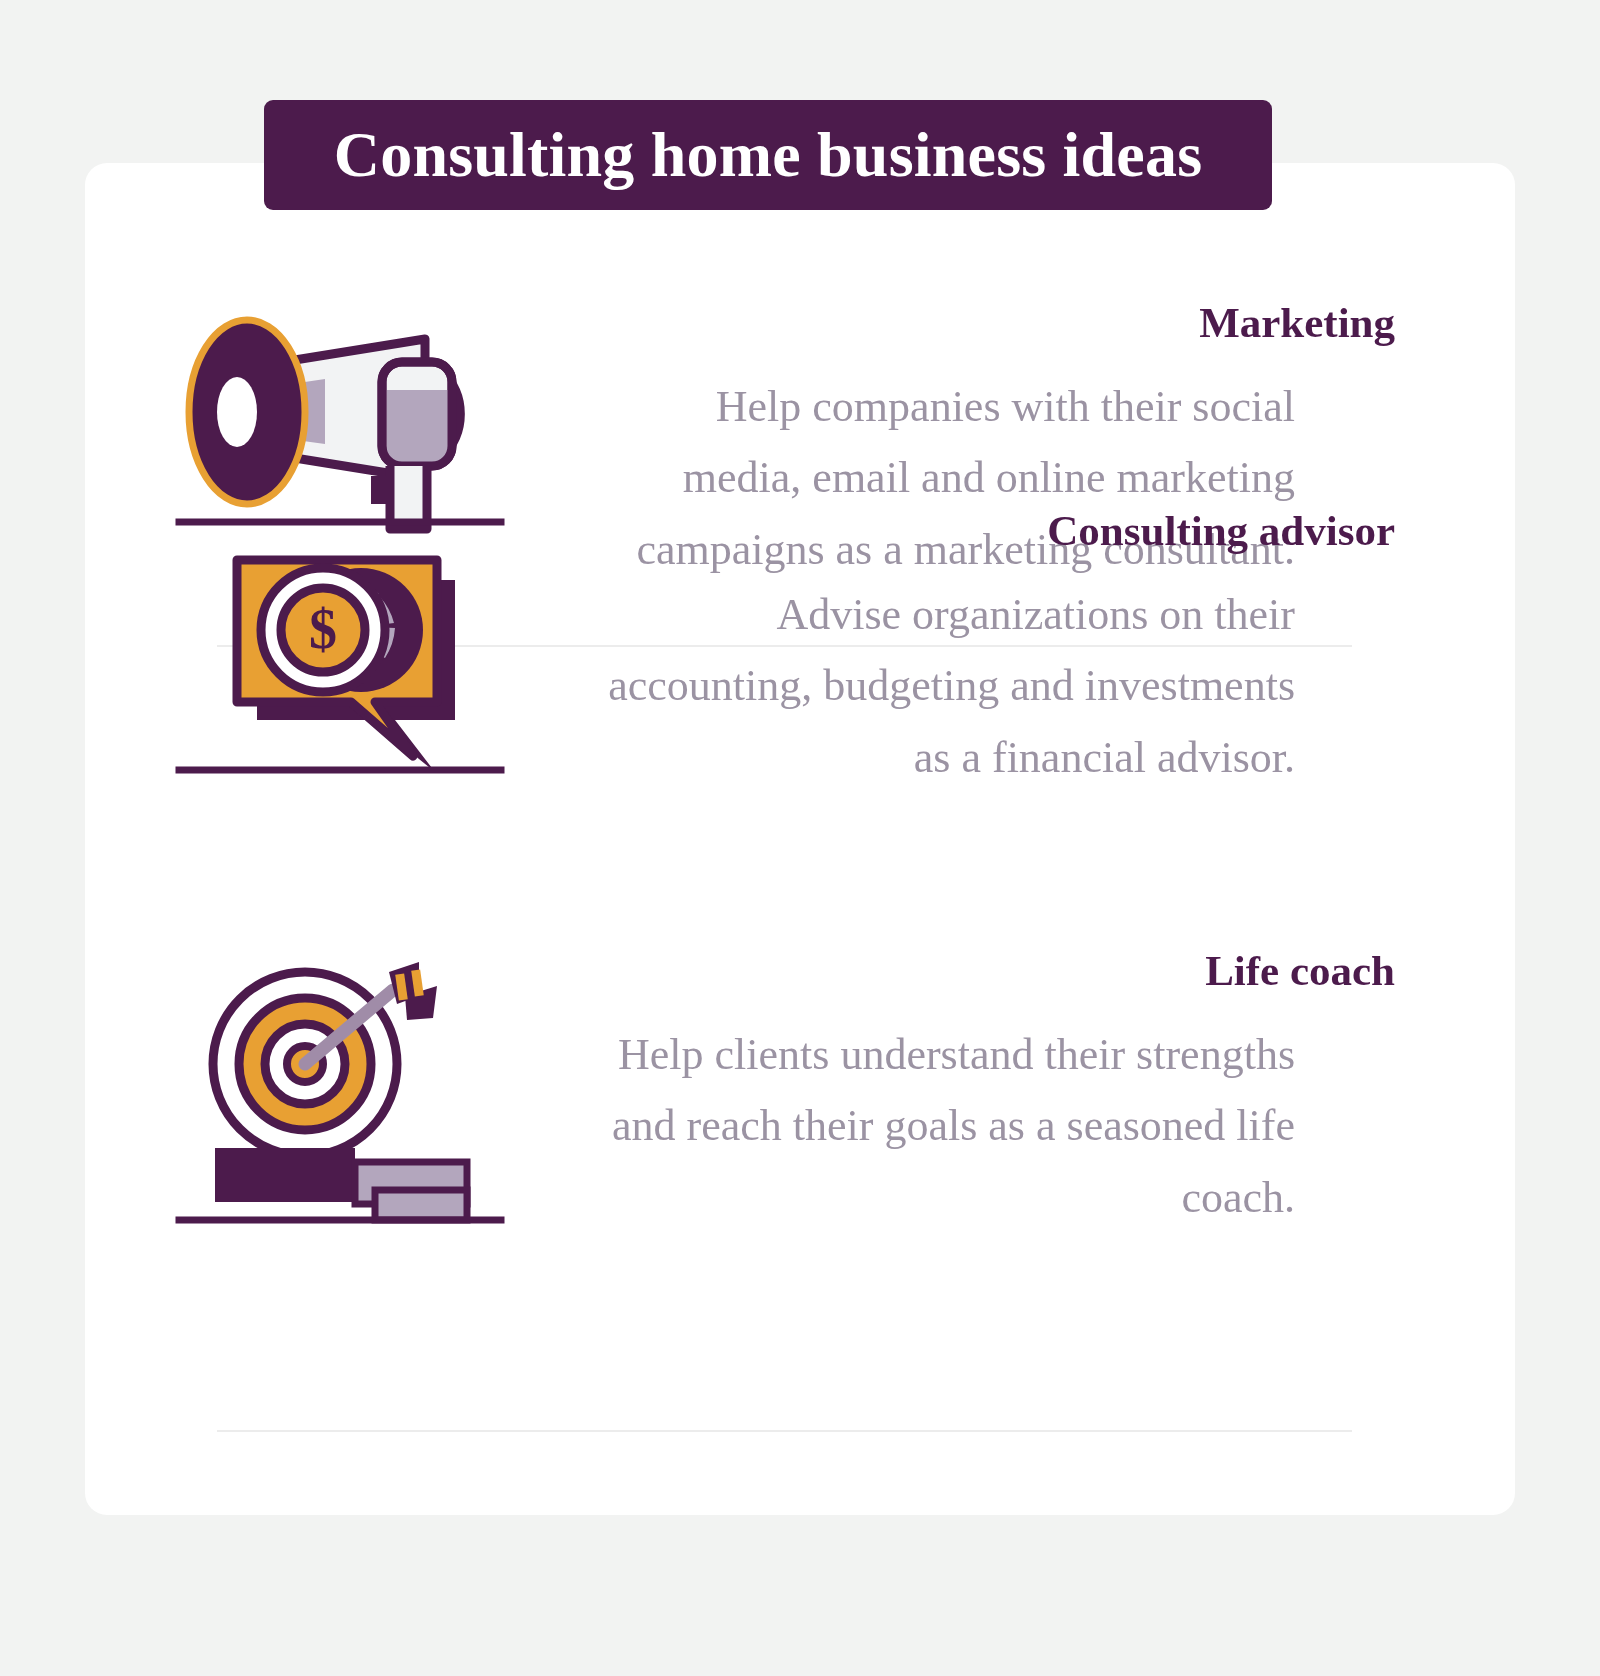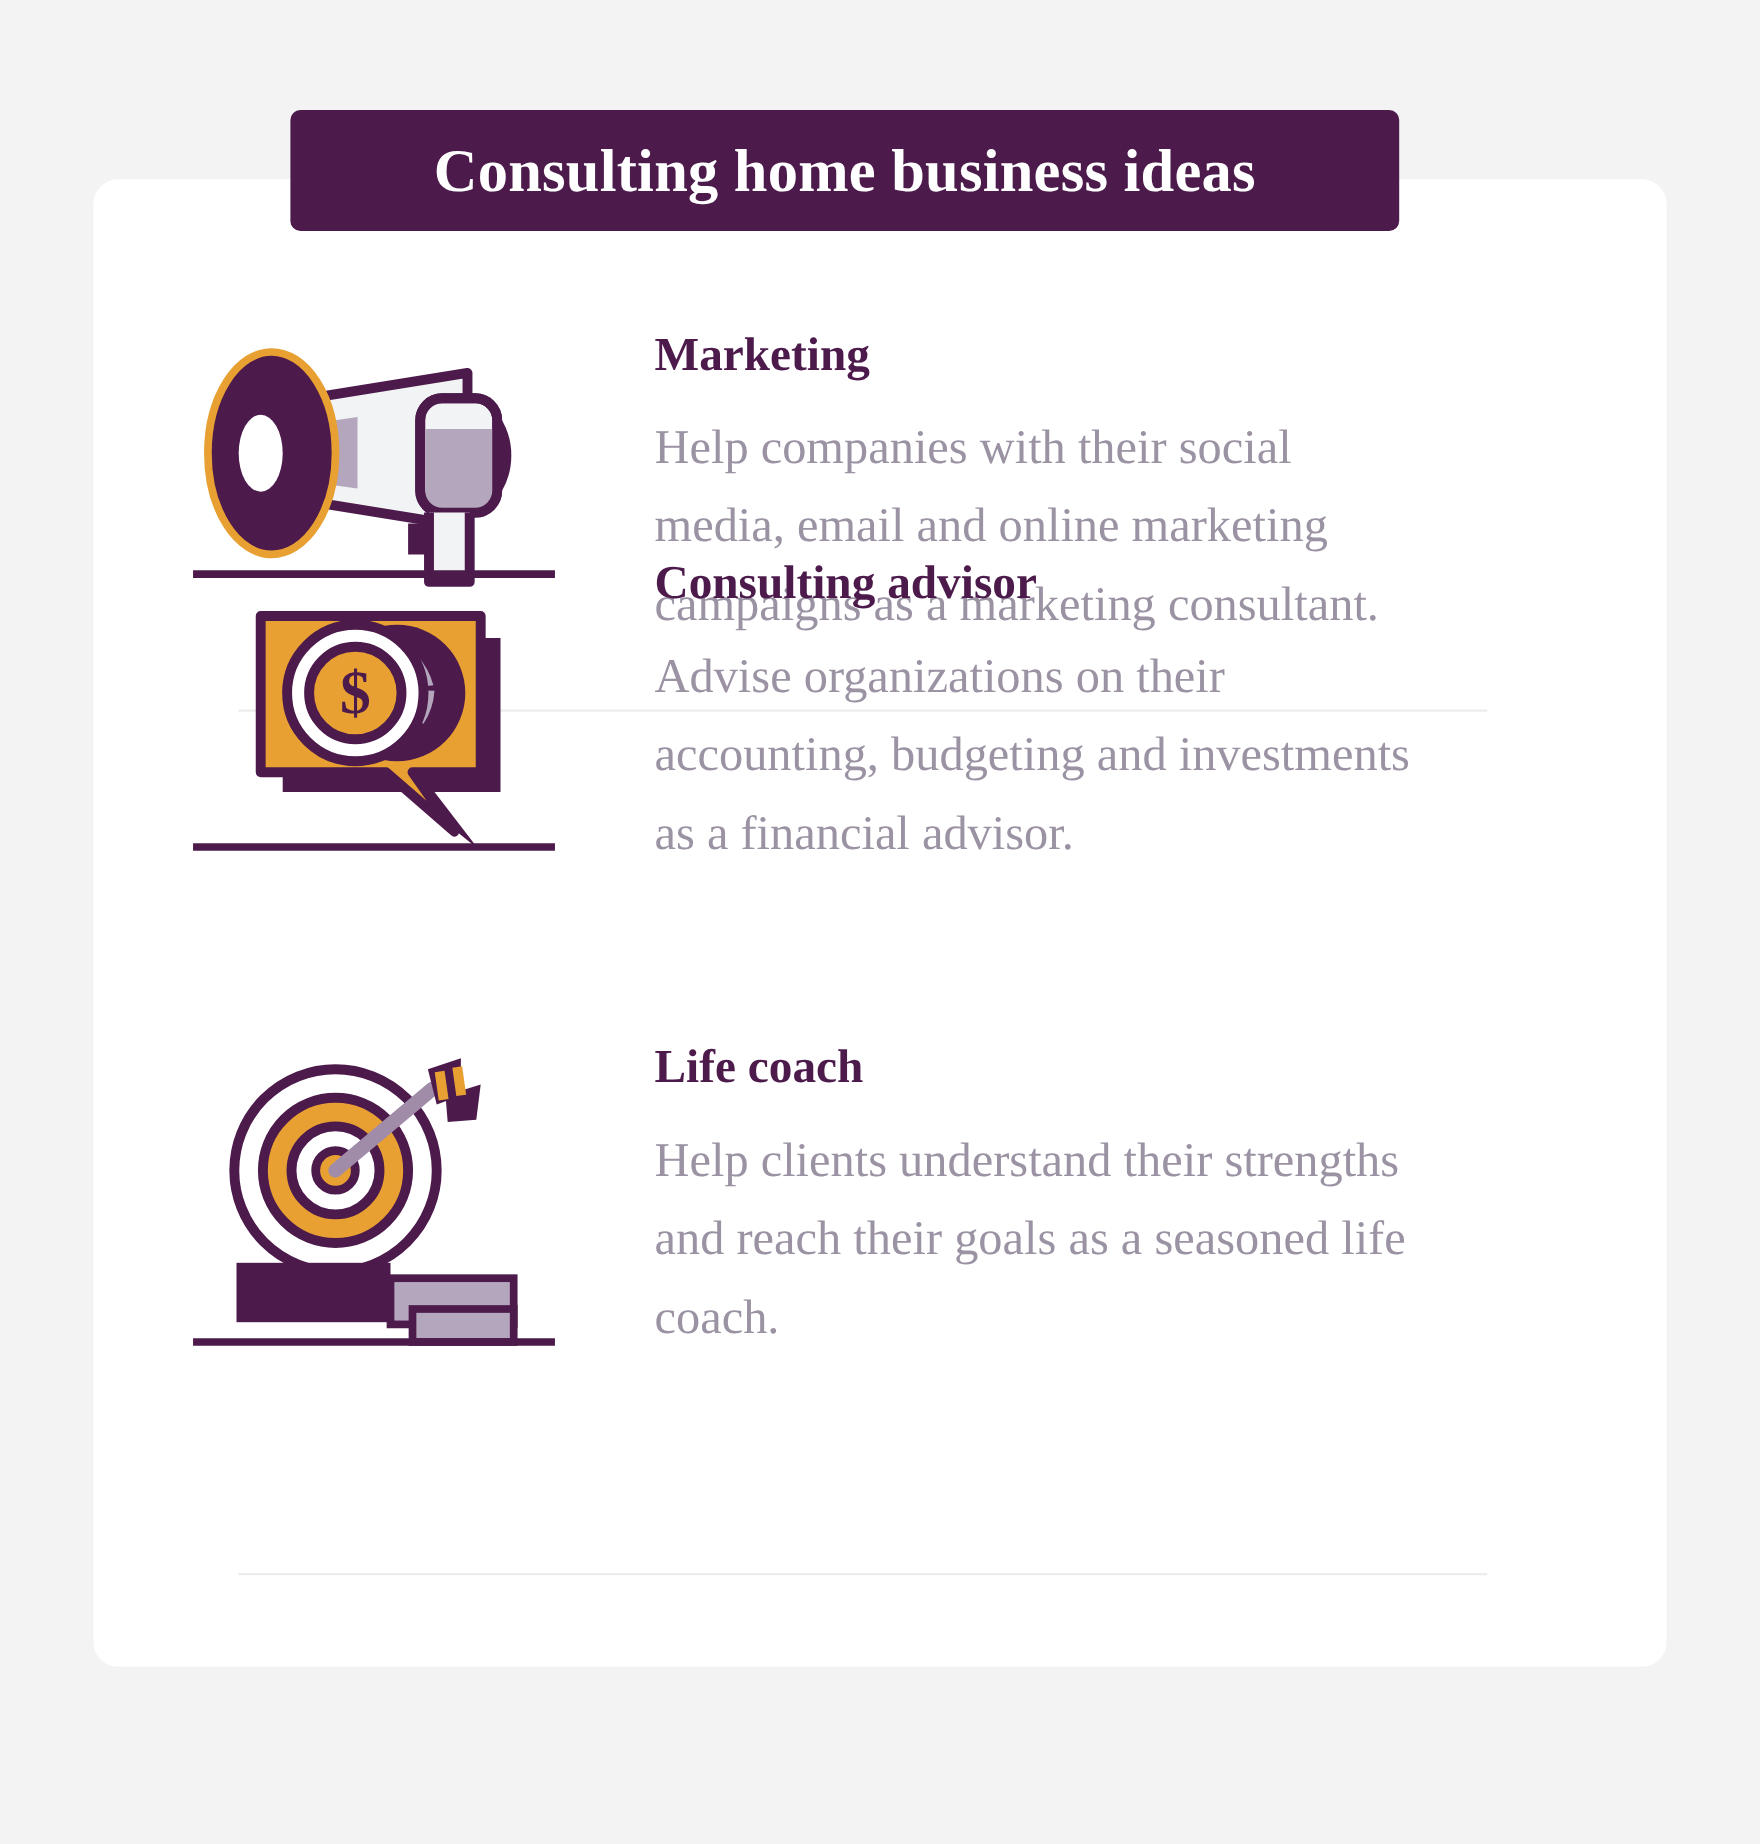--- a/index.html
+++ b/index.html
@@ -41,21 +41,21 @@
     height: 110px;
     background: #4c1b4c;
     border-radius: 9px;
     display: flex;
     align-items: center;
     justify-content: center;
     z-index: 5;
   }
   .banner-title {
     color: #ffffff;
-    font-size: 55px;
+    font-size: 64px;
     font-weight: bold;
     letter-spacing: 0.2px;
     line-height: 1;
     font-family: "Liberation Serif", "DejaVu Serif", serif;
     white-space: nowrap;
   }
 
   
   .rows {
     position: absolute;
@@ -87,20 +87,21 @@
     width: 510px;
     flex: 0 0 510px;
     display: flex;
     justify-content: center;
     align-items: flex-start;
     padding-top: 4px;
   }
   .text-cell {
     flex: 1 1 auto;
     padding-right: 120px;
+    text-align: right;
   }
 
   .item-title {
     color: #4c1b4c;
     font-size: 43px;
     font-weight: bold;
     margin: 0 0 26px 0;
     line-height: 1.05;
     font-family: "Liberation Serif", "DejaVu Serif", serif;
   }

